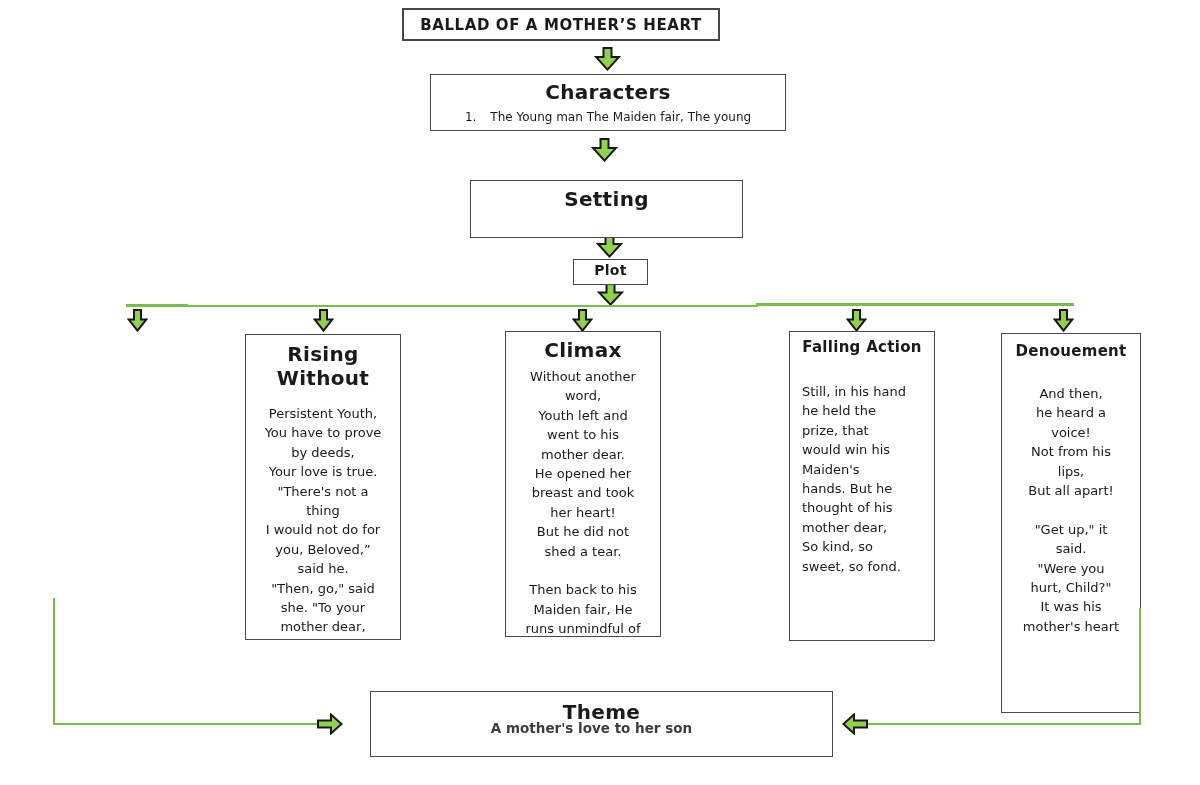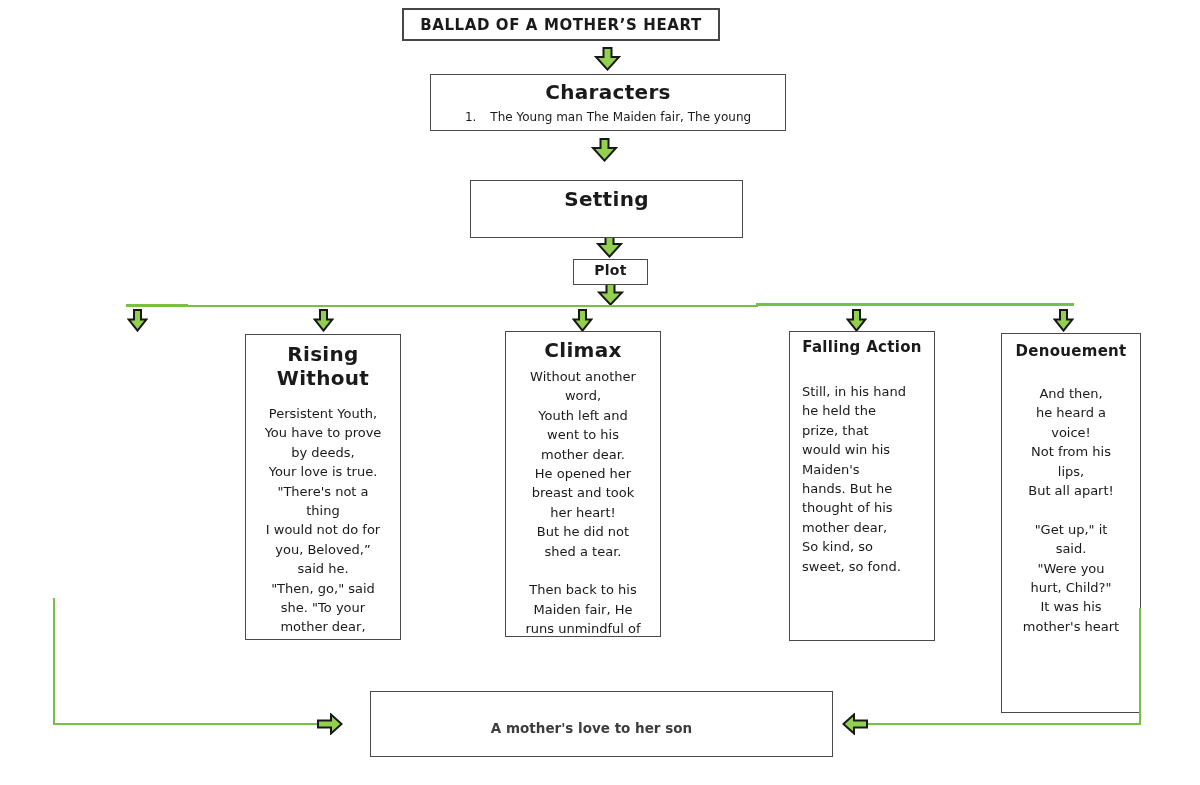--- a/index.html
+++ b/index.html
@@ -205,18 +205,19 @@
 
   <div class="vline" style="left:1139px;top:608px;width:2px;height:117px;"></div>
   <div class="hline" style="left:867px;top:723px;width:274px;height:2px;"></div>
   <div class="arrow" style="left:842px;top:713px;">
     <svg width="26" height="22" viewBox="0 0 26 22">
         <path d="M25 7.5 H12 V1.5 L1.4 11 L12 20.5 V14.5 H25 Z"></path>
       </svg>
   </div>
 
   <div class="box thin" id="theme-box">
+    <div class="heading">Theme</div>
     <div class="theme-overlap">
       <div class="theme-text light">A mother's love to her son</div>
     </div>
   </div>
 
 </div>
 
 </body></html>

